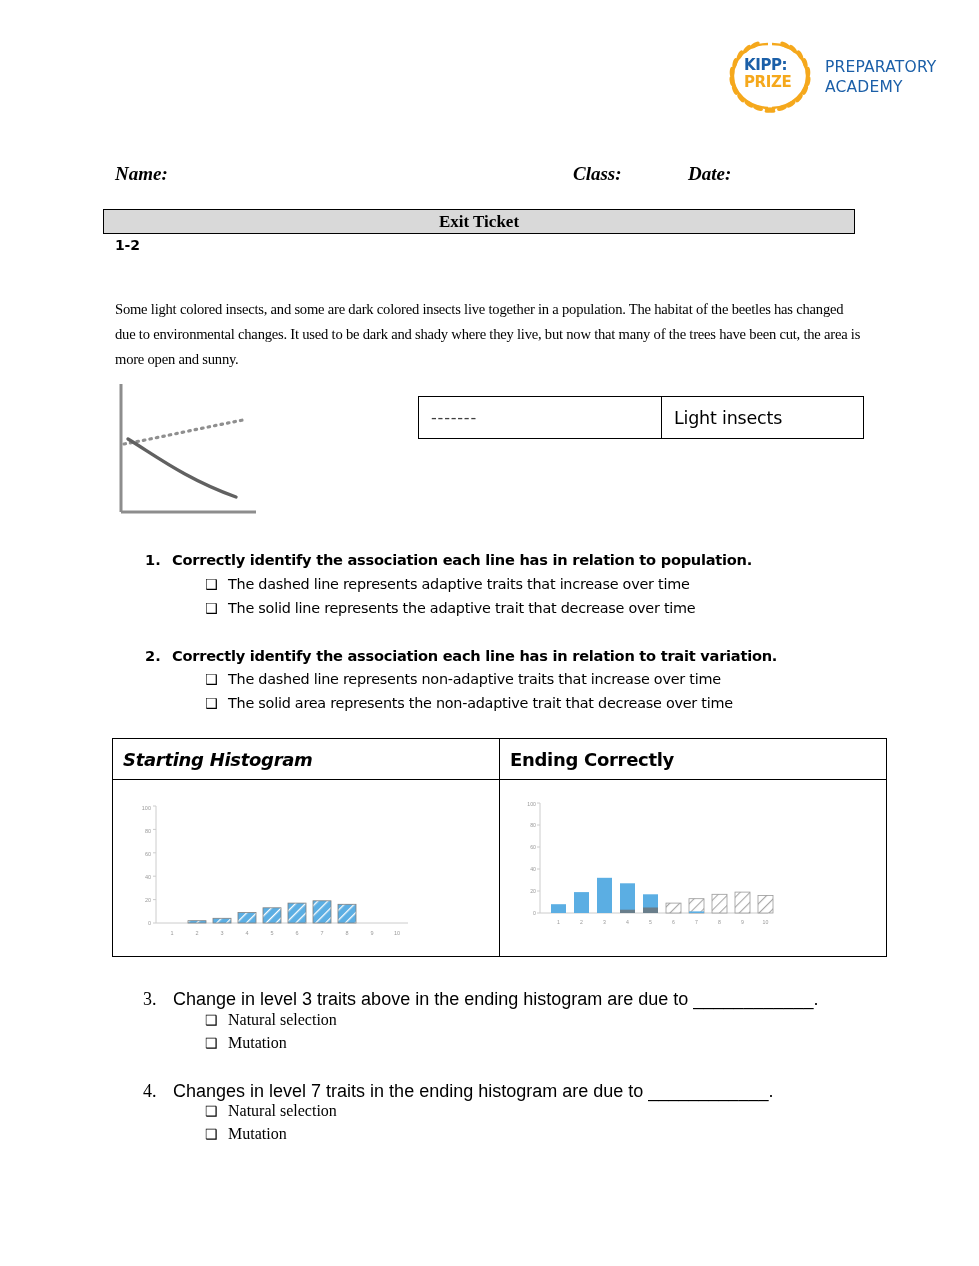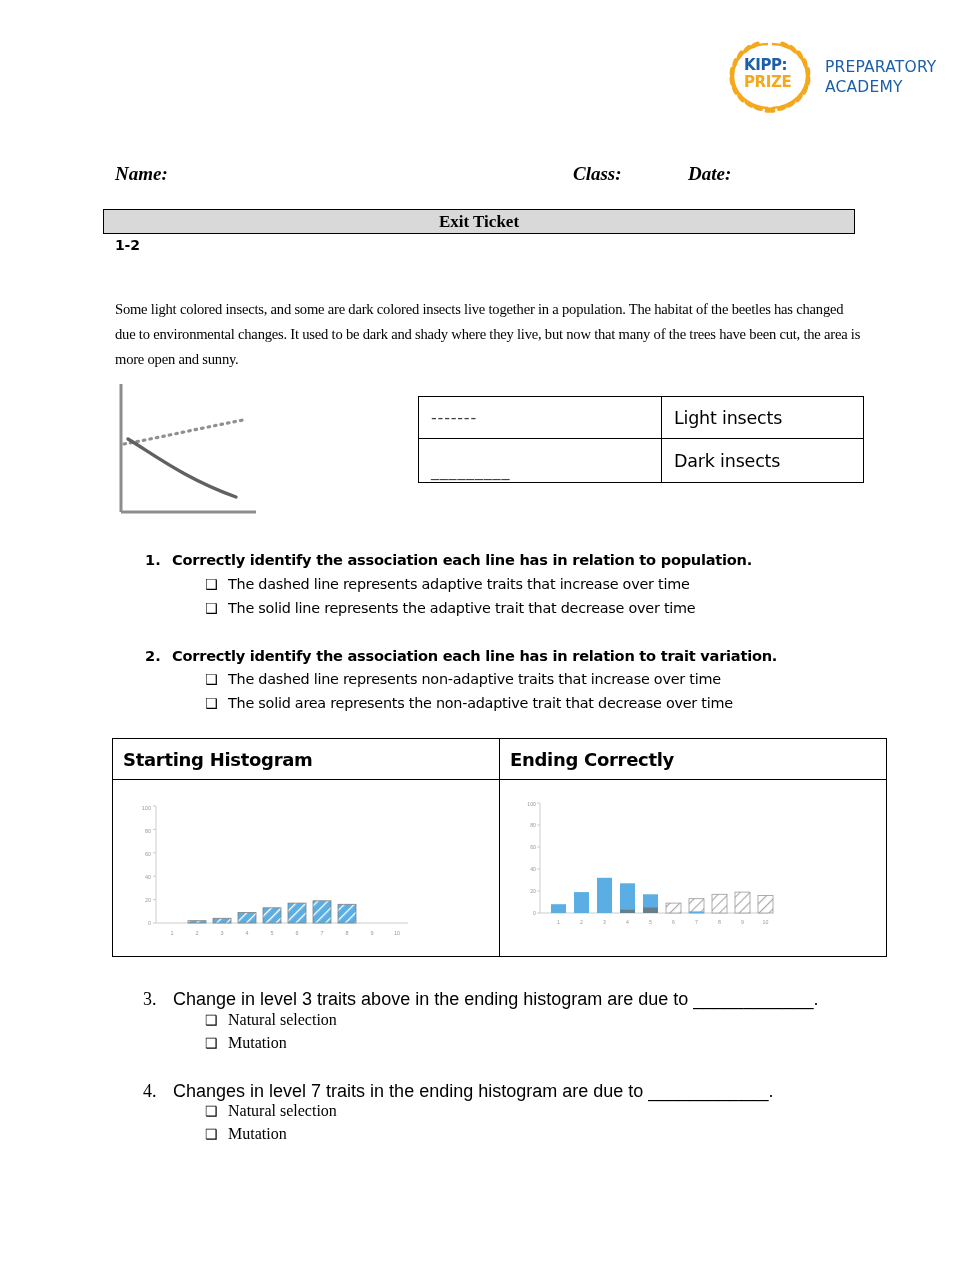--- a/index.html
+++ b/index.html
@@ -350,24 +350,20 @@
   <path d="M12 62 C40 57 80 48 131 38" fill="none" stroke="#8f8f8f" stroke-width="3.2" stroke-dasharray="1.6 5" stroke-linecap="round"></path>
   <path d="M16 57 C44 74 74 97 124 115" fill="none" stroke="#616161" stroke-width="3.4" stroke-linecap="round"></path>
 </svg>
 
 <table class="legend-table">
   <tbody>
     <tr>
       <td class="key-cell">-------</td>
       <td class="label-cell">Light insects</td>
     </tr>
-    <tr>
-      <td class="key-cell solidkey">_________</td>
-      <td class="label-cell">Dark insects</td>
-    </tr>
   </tbody>
 </table>
 
 <div class="qblock-sans">
   <span class="q-sans-num" style="left:145px; top:551px;">1.</span>
   <span class="q-sans-head" style="left:172px; top:551px;">Correctly identify the association each line has in relation to population.</span>
 
   <span class="cbox" style="left:205px; top:576px;">❑</span>
   <span class="q-sans-opt" style="left:228px; top:576px;">The dashed line represents adaptive traits that increase over time</span>
 
@@ -382,21 +378,21 @@
   <span class="cbox" style="left:205px; top:671px;">❑</span>
   <span class="q-sans-opt" style="left:228px; top:671px;">The dashed line represents non-adaptive traits that increase over time</span>
 
   <span class="cbox" style="left:205px; top:695px;">❑</span>
   <span class="q-sans-opt" style="left:228px; top:695px;">The solid area represents the non-adaptive trait that decrease over time</span>
 </div>
 
 <table class="hist-table">
   <tbody>
     <tr>
-      <td class="hist-head-cell" style="width:376px;">Starting Histogram</td>
+      <td class="hist-head-cell" style="width:376px;font-style:italic;">Starting Histogram</td>
       <td class="hist-head-cell" style="width:376px;">Ending Correctly</td>
     </tr>
     <tr>
       <td class="hist-body-cell">
         <svg class="hist-svg-wrap-start" viewBox="0 0 300 152">
           <defs>
             <pattern id="blueHatch" width="7" height="7" patternTransform="rotate(45)" patternUnits="userSpaceOnUse">
               <rect width="7" height="7" fill="#5BAEE3"></rect>
               <line x1="0" y1="0" x2="0" y2="7" stroke="#ffffff" stroke-width="2.6"></line>
             </pattern>

